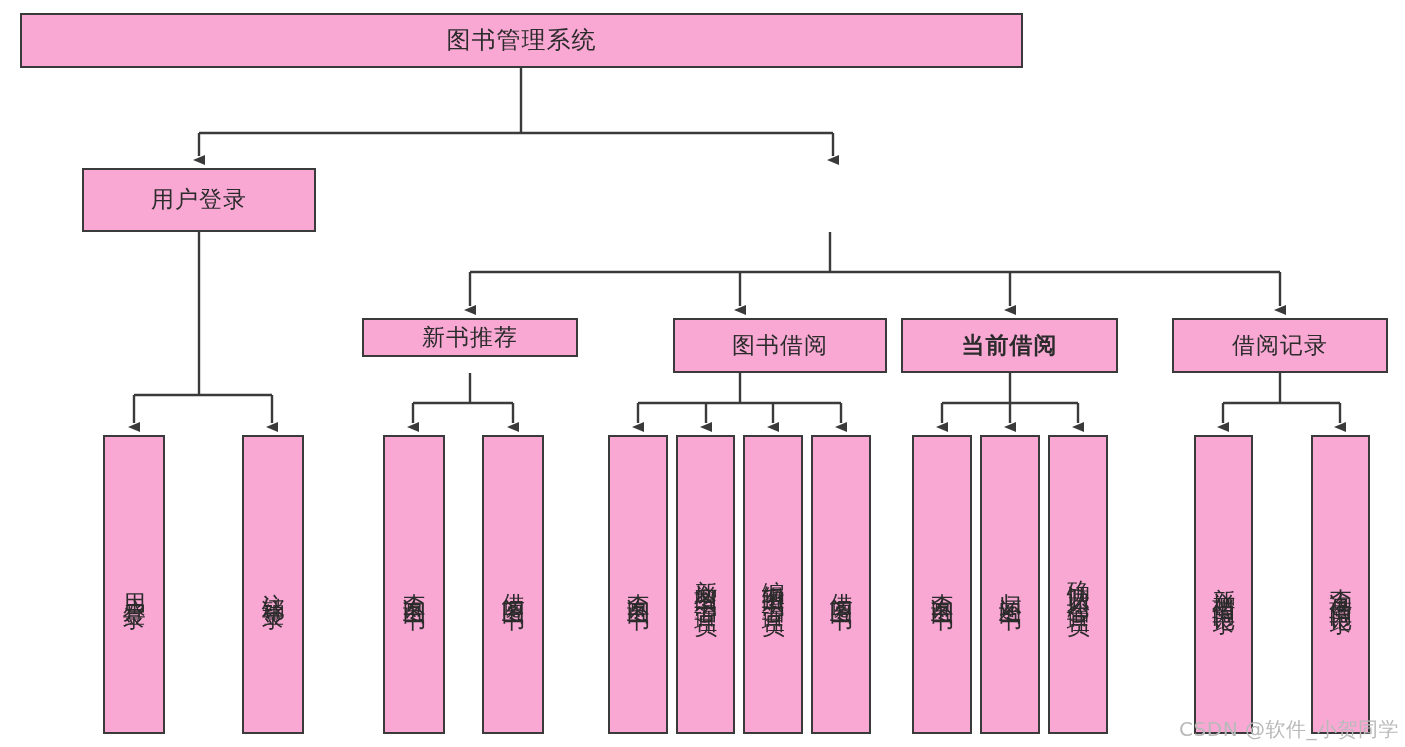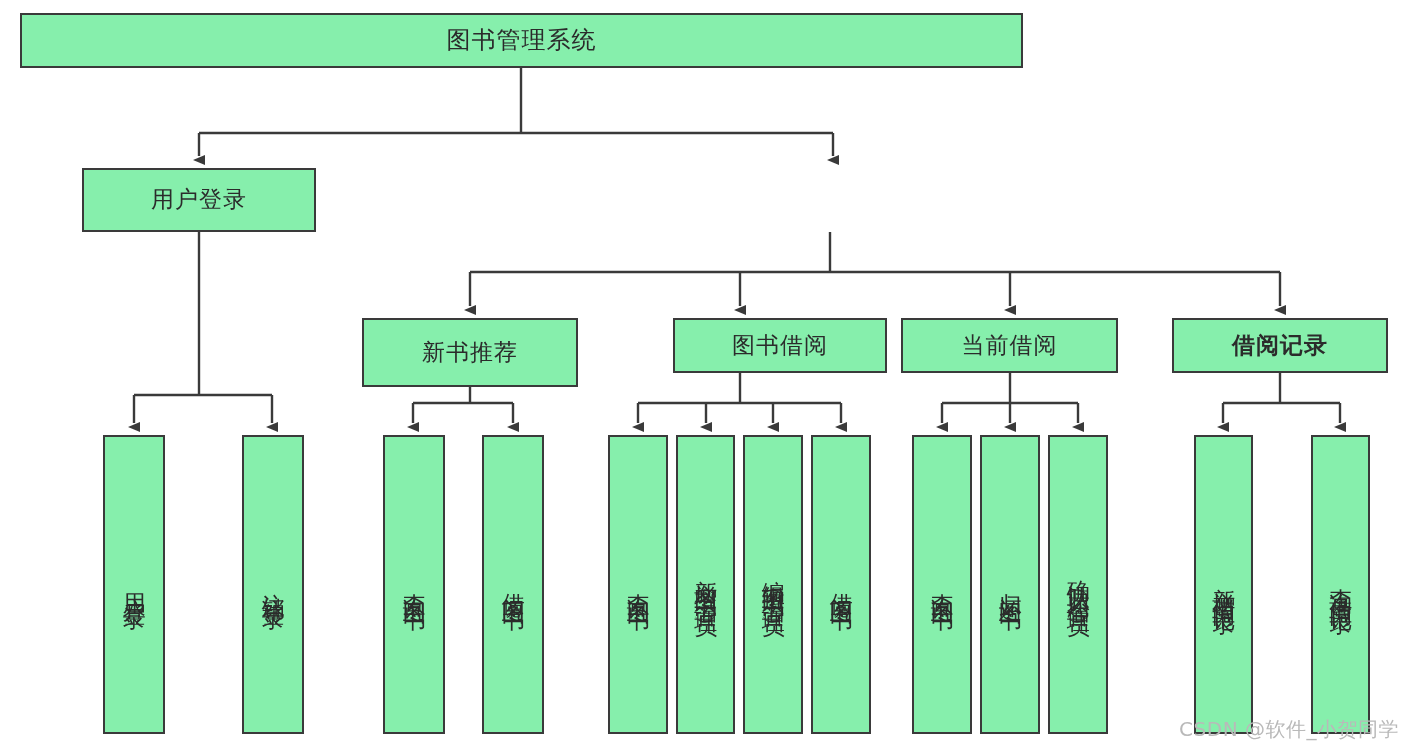--- a/index.html
+++ b/index.html
@@ -3,21 +3,21 @@
 <meta charset="utf-8">
 <title>图书管理系统 功能结构图</title>
 <style>
   html,body{margin:0;padding:0;background:#ffffff;}
   body{font-family:"DejaVu Sans","Liberation Sans",sans-serif;}
   #stage{position:relative;width:1405px;height:747px;background:#fff;overflow:hidden;}
   #wires{position:absolute;left:0;top:0;width:1405px;height:747px;}
   .node{
     position:absolute;
     box-sizing:border-box;
-    background:#86efac;
+    background:#f9a8d4;
     border:2px solid #3a3a3a;
     display:flex;align-items:center;justify-content:center;
     color:#2b2b2b;
   }
   .node.h{ font-size:23px; letter-spacing:1px; line-height:1.1; }
   .node.root{ font-size:24px; }
   .node.v{
     writing-mode:vertical-rl;
     text-orientation:upright;
     font-size:23px;
@@ -90,24 +90,24 @@
       <path d="M1223,403 L1340,403"></path>
       <path d="M1223,403 L1223,423" marker-end="url(#arw)"></path>
       <path d="M1340,403 L1340,423" marker-end="url(#arw)"></path>
     </g>
   </svg>
 
   <div class="node h root" style="left:20px;top:13px;width:1003px;height:55px;">图书管理系统</div>
 
   <div class="node h" style="left:82px;top:168px;width:234px;height:64px;">用户登录</div>
 
-  <div class="node h" style="left:362px;top:318px;width:216px;height:69px;text-align:center;">新书推荐</div>
+  <div class="node h" style="left:362px;top:318px;width:216px;height:39px;text-align:center;">新书推荐</div>
   <div class="node h" style="left:633px;top:318px;width:214px;height:55px;margin-left:40px;">图书借阅</div>
-  <div class="node h" style="left:901px;top:318px;width:217px;height:55px;">当前借阅</div>
-  <div class="node h" style="left:1172px;top:318px;width:216px;height:55px;font-weight:bold;">借阅记录</div>
+  <div class="node h" style="left:901px;top:318px;width:217px;height:55px;font-weight:bold;">当前借阅</div>
+  <div class="node h" style="left:1172px;top:318px;width:216px;height:55px;">借阅记录</div>
 
   <div class="node v" style="left:103px;top:435px;width:62px;height:299px;">用户登录</div>
   <div class="node v" style="left:242px;top:435px;width:62px;height:299px;">注销登录</div>
 
   <div class="node v" style="left:383px;top:435px;width:62px;height:299px;">查询图书</div>
   <div class="node v" style="left:482px;top:435px;width:62px;height:299px;">借阅图书</div>
 
   <div class="node v" style="left:608px;top:435px;width:60px;height:299px;">查询图书</div>
   <div class="node v" style="left:676px;top:435px;width:59px;height:299px;">新增图书（管理员）</div>
   <div class="node v" style="left:743px;top:435px;width:60px;height:299px;">编辑图书（管理员）</div>

